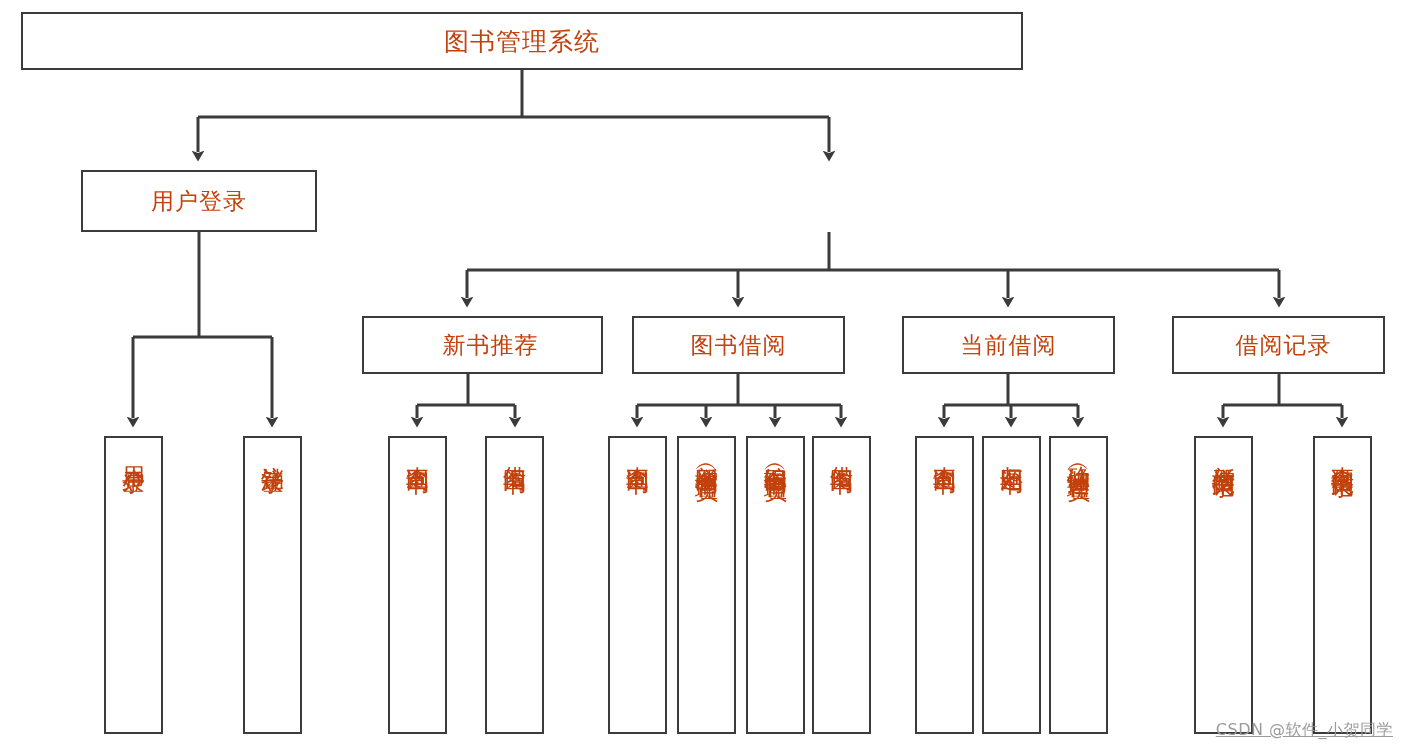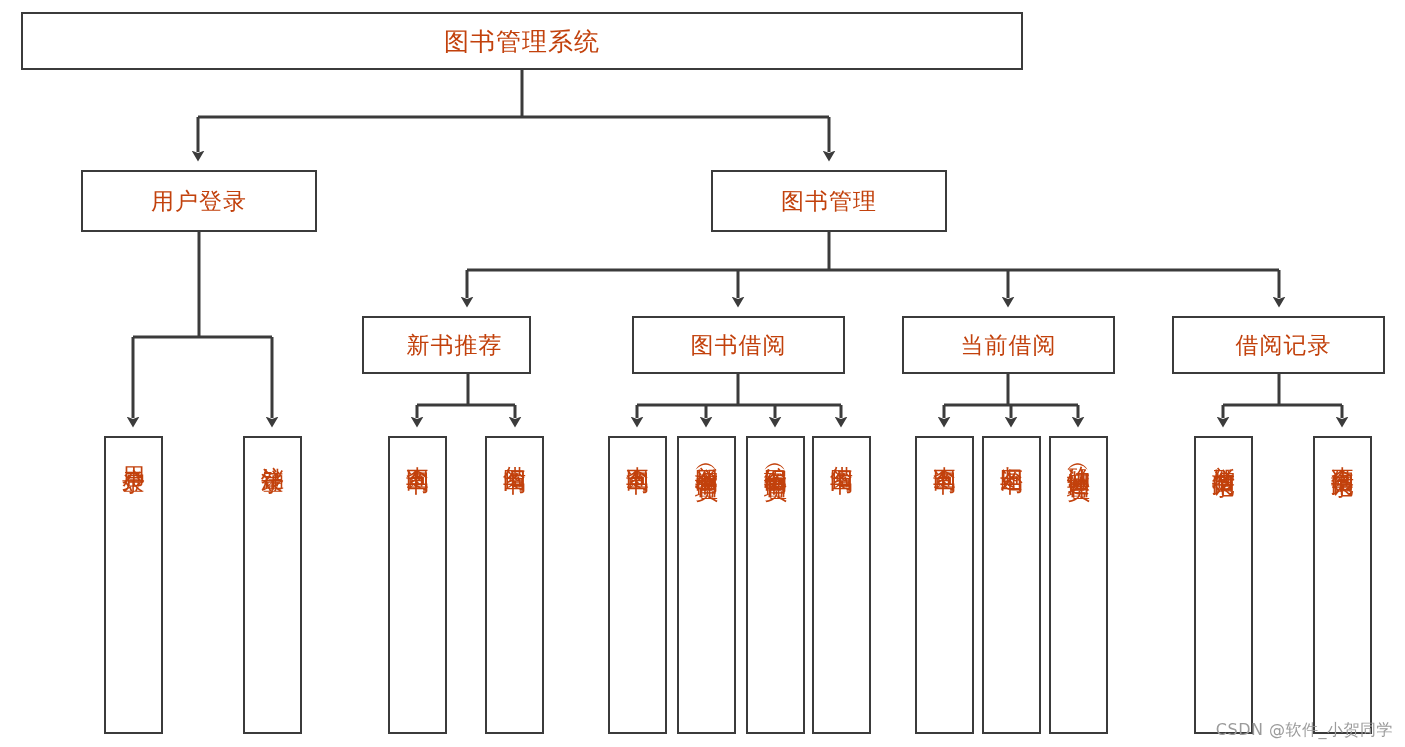--- a/index.html
+++ b/index.html
@@ -60,20 +60,21 @@
     white-space: nowrap;
   }
   #watermark {
     position: absolute;
     right: 12px;
     bottom: 6px;
     font-size: 16px;
     color: #9b9b9b;
     letter-spacing: 0.5px;
     white-space: nowrap;
+    text-decoration: underline;
   }
 </style>
 </head>
 <body>
 
 <div id="canvas">
 
   <svg id="wires" viewBox="0 0 1405 747">
     <defs>
       <marker id="arrow" markerWidth="11" markerHeight="13" refX="1.5" refY="6.5" orient="auto" markerUnits="userSpaceOnUse">
@@ -124,25 +125,22 @@
     </g>
   </svg>
 
   <div class="node root" style="left:21px; top:12px; width:1002px; height:58px;">
     <span>图书管理系统</span>
   </div>
 
   <div class="node lvl2" style="left:81px; top:170px; width:236px; height:62px;">
     <span>用户登录</span>
   </div>
-  <div class="node lvl2" style="left:711px; top:170px; width:236px; height:62px;">
-    <span>图书管理</span>
-  </div>
 
-  <div class="node lvl3" style="left:362px; top:316px; width:169px; height:58px;padding-left:16px;">
+  <div class="node lvl3" style="left:362px; top:316px; width:241px; height:58px;padding-left:16px;">
     <span>新书推荐</span>
   </div>
   <div class="node lvl3" style="left:902px; top:316px; width:213px; height:58px;">
     <span>当前借阅</span>
   </div>
   <div class="node lvl3" style="left:632px; top:316px; width:213px; height:58px;">
     <span>图书借阅</span>
   </div>
   <div class="node lvl3" style="left:1172px; top:316px; width:213px; height:58px;padding-left:10px;">
     <span>借阅记录</span>

